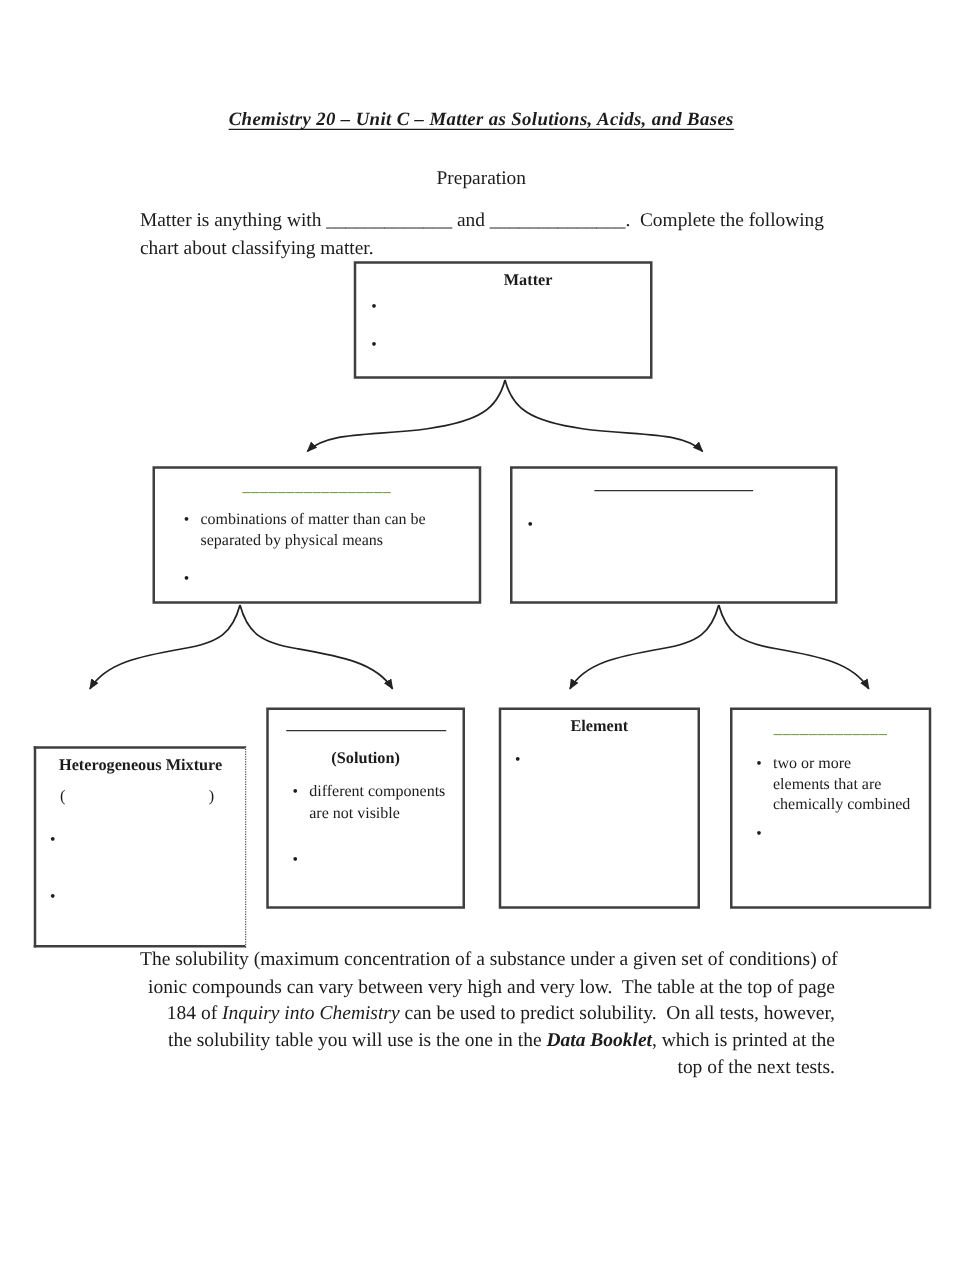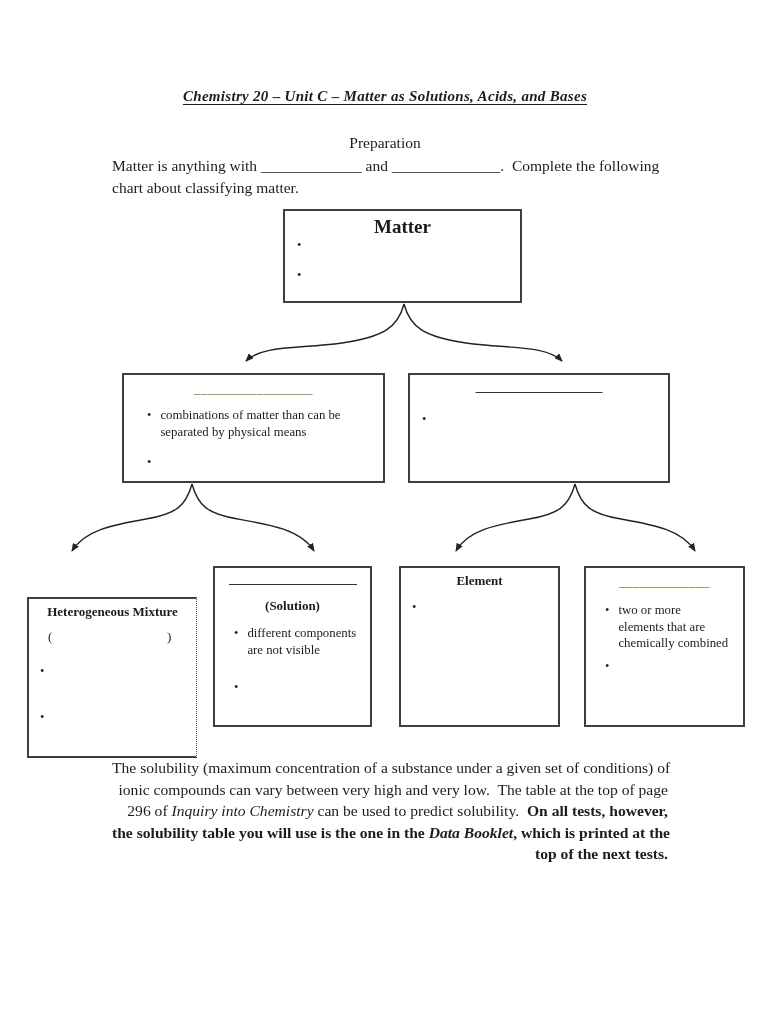--- a/index.html
+++ b/index.html
@@ -9,40 +9,40 @@
   }
   .doc-title{
     position:absolute;left:0;top:88px;width:770px;text-align:center;
     font-size:15px;font-weight:bold;font-style:italic;
     text-decoration:underline;text-underline-offset:3px;letter-spacing:.3px;
   }
   .doc-subtitle{
     position:absolute;left:0;top:134px;width:770px;text-align:center;font-size:15.5px;
   }
   .intro{
-    position:absolute;left:112px;top:155px;width:548px;font-size:15.5px;line-height:21.5px;
+    position:absolute;left:112px;top:166px;width:548px;font-size:15.5px;line-height:21.5px;
   }
   .fc-box{
     position:absolute;box-sizing:border-box;border:2px solid #3f3f3f;background:#ffffff;z-index:2;
   }
   .box-title{margin-top:5px;width:100%;text-align:center;font-weight:bold;font-size:13px;}
   .box-subtitle{position:absolute;left:0;width:100%;text-align:center;font-weight:bold;font-size:13px;}
   .blank-underscores{margin-top:6px;width:100%;text-align:center;font-size:13px;letter-spacing:0.5px;color:#4d7c0f;}
   .blank-line{position:absolute;left:50%;transform:translateX(-50%);border-bottom:1.5px solid #333;}
   .bullet-row{position:absolute;display:flex;gap:9px;font-size:12.8px;line-height:16.5px;}
   .bullet-row .bullet{flex:0 0 auto;font-size:12.5px;line-height:16.5px;}
   .bullet-text{display:block;}
   .paren{position:absolute;font-size:13px;}
   .bottom-para{
     position:absolute;left:112px;top:757px;width:556px;font-size:15.6px;line-height:21.6px;
   }
   .para-line{white-space:nowrap;text-align:right;}
   .seg-plain{}
   .seg-italic{font-style:italic;}
-  .seg-bold{font-weight:bold;}
+  .seg-bold{font-weight:normal;}
   .seg-bolditalic{font-weight:bold;font-style:italic;font-family:Liberation Serif, serif;}
   .arrows{position:absolute;left:0;top:0;z-index:1;pointer-events:none;}
 </style>
 </head>
 <body>
 
 <div class="doc-title">Chemistry 20 – Unit C – Matter as Solutions, Acids, and Bases</div>
 <div class="doc-subtitle">Preparation</div>
 <div class="intro">
   <div>Matter is anything with _____________ and ______________.&nbsp; Complete the following</div>
@@ -59,21 +59,21 @@
     <path marker-end="url(#ah)" d="M404,304 C398,327 384,337 342,343 C298,349 262,345 246,361"></path>
     <path marker-end="url(#ah)" d="M404,304 C410,327 424,337 466,343 C510,349 546,345 562,361"></path>
     <path marker-end="url(#ah)" d="M192,484 C186,506 176,514 146,519 C112,525 85,530 72,551"></path>
     <path marker-end="url(#ah)" d="M192,484 C198,506 208,514 238,519 C272,525 301,530 314,551"></path>
     <path marker-end="url(#ah)" d="M575,484 C569,506 559,514 529,519 C495,525 468,530 456,551"></path>
     <path marker-end="url(#ah)" d="M575,484 C581,506 591,514 621,519 C655,525 682,530 695,551"></path>
   </g>
 </svg>
 
 <div class="fc-box" style="left:283px;top:209px;width:239px;height:94px;">
-  <div class="box-title" style="font-size:19px;">Matter</div>
+  <div class="box-title" style="font-size:13px;padding-left:20px;">Matter</div>
   <div class="bullet-row" style="left:12px;top:26px;">
     <span class="bullet">•</span>
     <span class="bullet-text"></span>
   </div>
   <div class="bullet-row" style="left:12px;top:56px;">
     <span class="bullet">•</span>
     <span class="bullet-text"></span>
   </div>
 </div>
 
@@ -140,16 +140,16 @@
   </div>
   <div class="bullet-row" style="left:19px;top:90px;">
     <span class="bullet">•</span>
     <span class="bullet-text"></span>
   </div>
 </div>
 
 <div class="bottom-para">
     <div class="para-line"><span class="seg-plain">The solubility (maximum concentration of a substance under a given set of conditions) of</span></div>
     <div class="para-line"><span class="seg-plain">ionic compounds can vary between very high and very low.&nbsp; The table at the top of page</span></div>
-    <div class="para-line"><span class="seg-plain">296 of </span><span class="seg-italic">Inquiry into Chemistry</span><span class="seg-plain"> can be used to predict solubility.&nbsp; </span><span class="seg-bold">On all tests, however,</span></div>
+    <div class="para-line"><span class="seg-plain">184 of </span><span class="seg-italic">Inquiry into Chemistry</span><span class="seg-plain"> can be used to predict solubility.&nbsp; </span><span class="seg-bold">On all tests, however,</span></div>
     <div class="para-line"><span class="seg-bold">the solubility table you will use is the one in the </span><span class="seg-bolditalic">Data Booklet</span><span class="seg-bold">, which is printed at the</span></div>
     <div class="para-line"><span class="seg-bold">top of the next tests.</span></div>
   </div>
 
 </body></html>

